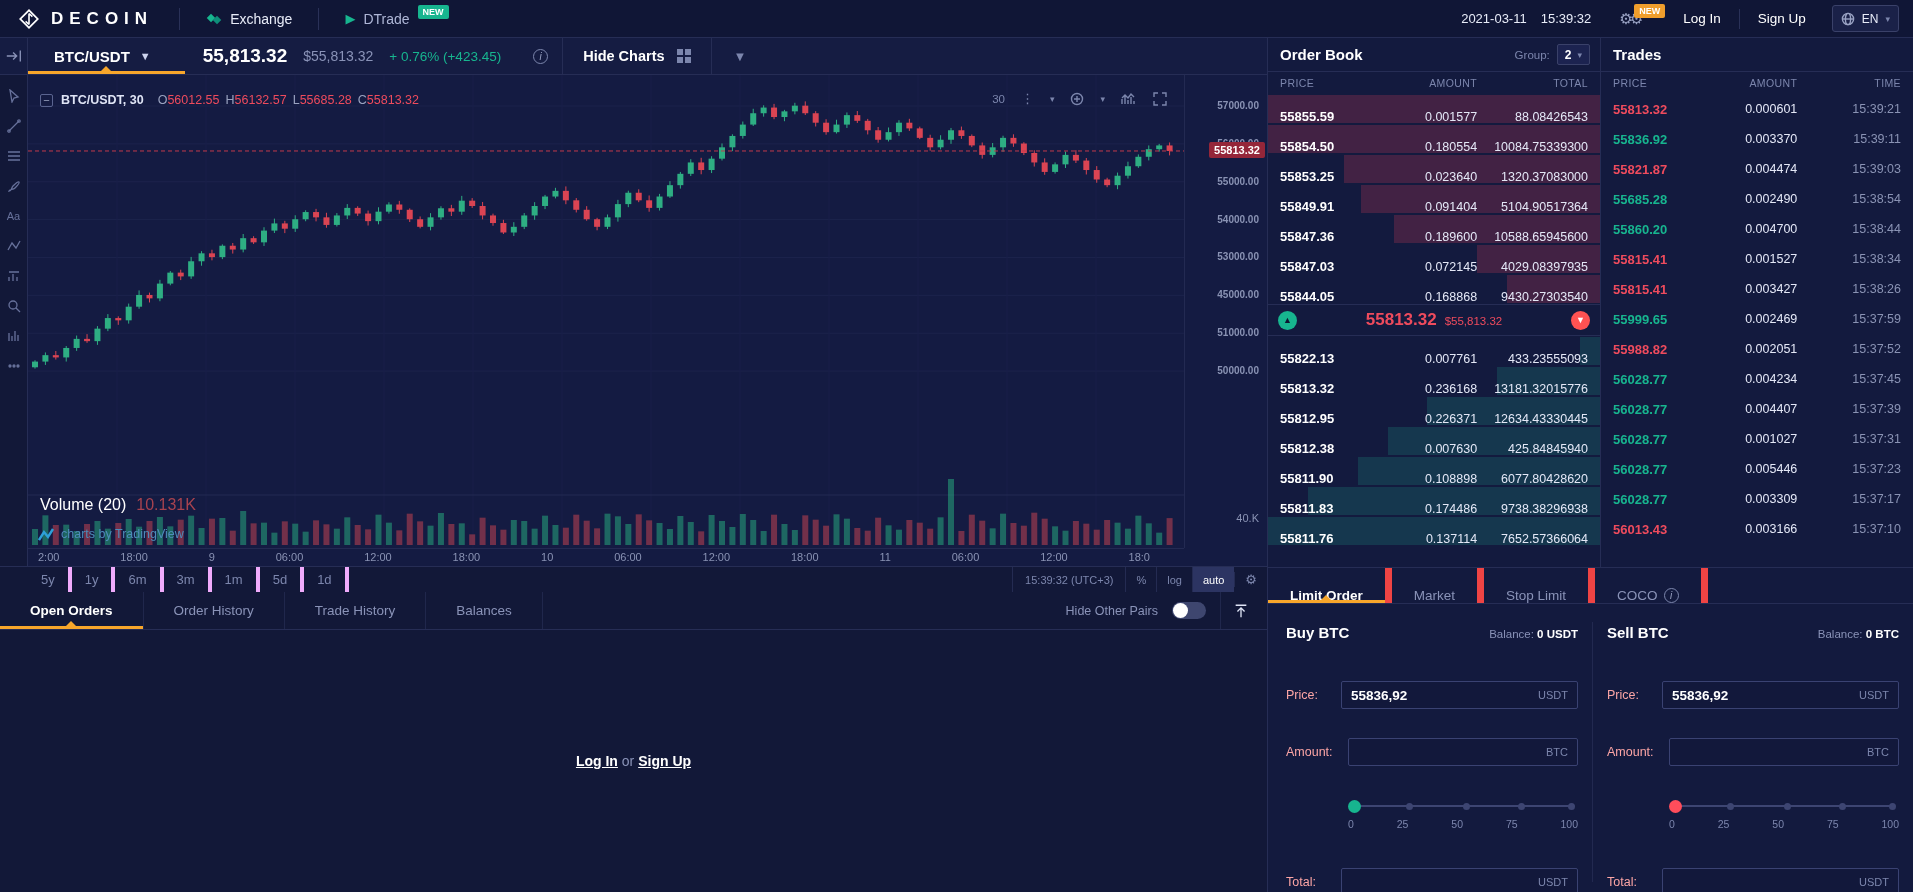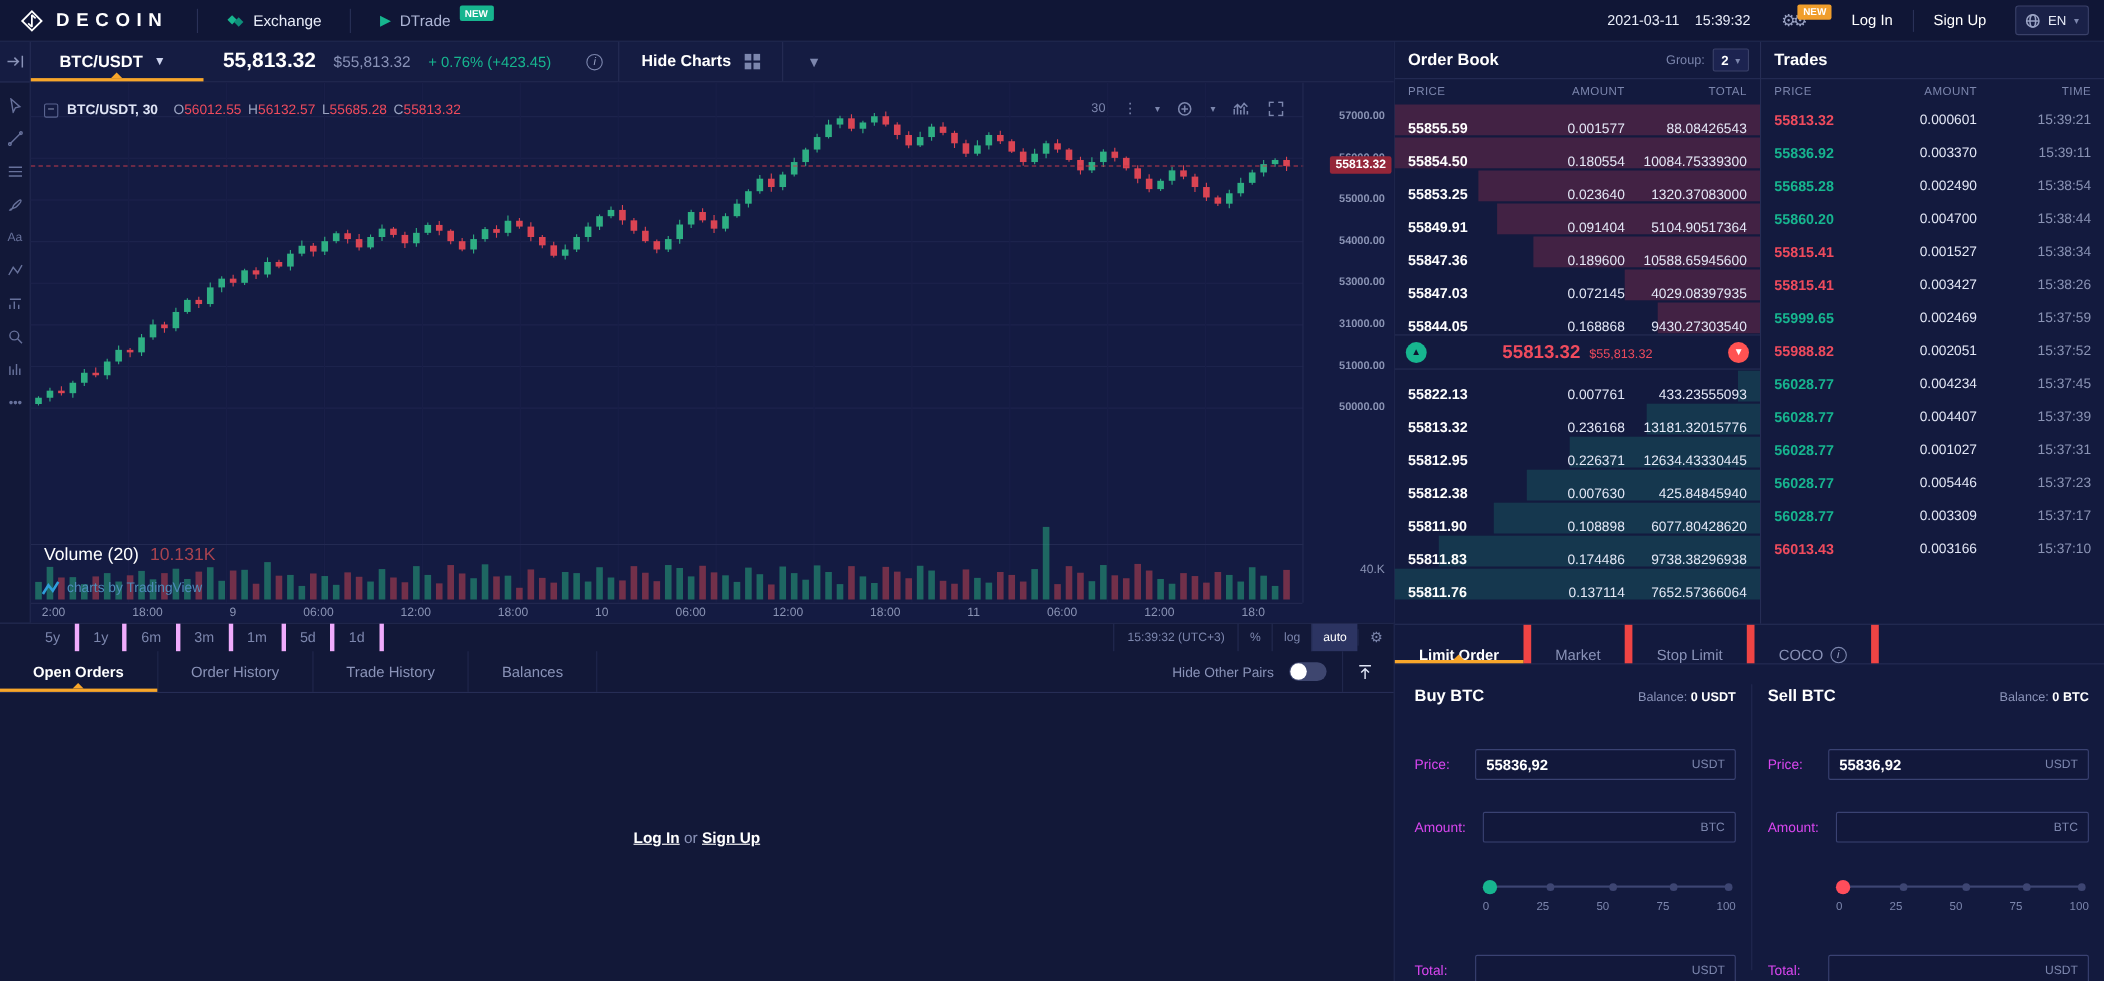--- a/index.html
+++ b/index.html
@@ -169,21 +169,21 @@
 
   
   .forms-row { flex:1; display:flex; padding:14px 14px 0 18px; min-height:0; }
   .form-col { width:292px; display:flex; flex-direction:column;gap:20px; }
   .form-div { width:1px; background:#222950; margin:4px 14px 10px 14px; }
   .form-head { display:flex; align-items:baseline; justify-content:space-between; margin:6px 0 20px 0; }
   .form-title { font-weight:bold; font-size:15px; }
   .bal { color:#8a93b8; font-size:11.5px; }
   .bal b { color:#fff; }
   .frow { display:flex; align-items:center; margin-bottom:9px; }
-  .flabel { width:62px; color:#d946ef; font-size:12.5px; }
+  .flabel { width:62px; color:#fca5a5; font-size:12.5px; }
   .fbox { flex:1; display:flex; align-items:center; border:1px solid #3a4272; background:rgba(18,24,56,.55);
     border-radius:2px; height:28px; padding:0 9px; }
   .fbox input { flex:1; background:transparent; border:0; outline:none; color:#fff; font-weight:bold;
     font-size:13.5px; font-family:"Liberation Sans",sans-serif; min-width:0; }
   .funit { color:#7c86ad; font-size:11px; margin-left:6px; }
   .slider-wrap { margin:4px 0 12px 62px; }
   .slider { position:relative; height:14px; }
   .slider .track { position:absolute; left:5px; right:5px; top:6px; height:2px; background:#3d4572; }
   .slider .dot { position:absolute; top:4px; width:7px; height:7px; border-radius:50%; background:#3d4572; }
   .slider .knob { position:absolute; top:1px; left:0; width:13px; height:13px; border-radius:50%; cursor:pointer; }
@@ -714,21 +714,21 @@
               </svg>
           </div>
 
           <div class="y-axis">
             <div id="yticks">
                 <div class="ytick" style="top: 25.0444px;">57000.00</div>
                 <div class="ytick" style="top: 62.9034px;">56000.00</div>
                 <div class="ytick" style="top: 100.762px;">55000.00</div>
                 <div class="ytick" style="top: 138.621px;">54000.00</div>
                 <div class="ytick" style="top: 176.48px;">53000.00</div>
-                <div class="ytick" style="top: 214.339px;">31000.00</div>
+                <div class="ytick" style="top: 214.339px;">45000.00</div>
                 <div class="ytick" style="top: 252.198px;">51000.00</div>
                 <div class="ytick" style="top: 290.057px;">50000.00</div>
               </div>
             <div class="last-tag" id="last-tag" style="top: 66.9709px;">55813.32</div>
             <div class="voltick" style="top:437px;">40.K</div>
           </div>
 
           <div class="vol-legend">
             <span>Volume (20)</span>
             <span class="vv">10.131K</span>
@@ -951,20 +951,25 @@
                 <span class="tr-price down">55813.32</span>
                 <span class="tr-amt">0.000601</span>
                 <span class="tr-time">15:39:21</span>
               </div>
               <div class="tr-row">
                 <span class="tr-price up">55836.92</span>
                 <span class="tr-amt">0.003370</span>
                 <span class="tr-time">15:39:11</span>
               </div>
               <div class="tr-row">
+                <span class="tr-price down">55821.87</span>
+                <span class="tr-amt">0.004474</span>
+                <span class="tr-time">15:39:03</span>
+              </div>
+              <div class="tr-row">
                 <span class="tr-price up">55685.28</span>
                 <span class="tr-amt">0.002490</span>
                 <span class="tr-time">15:38:54</span>
               </div>
               <div class="tr-row">
                 <span class="tr-price up">55860.20</span>
                 <span class="tr-amt">0.004700</span>
                 <span class="tr-time">15:38:44</span>
               </div>
               <div class="tr-row">

